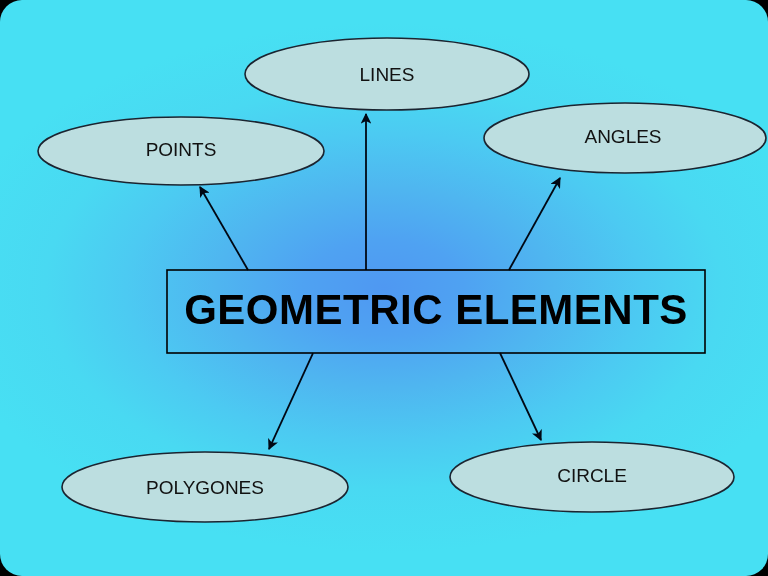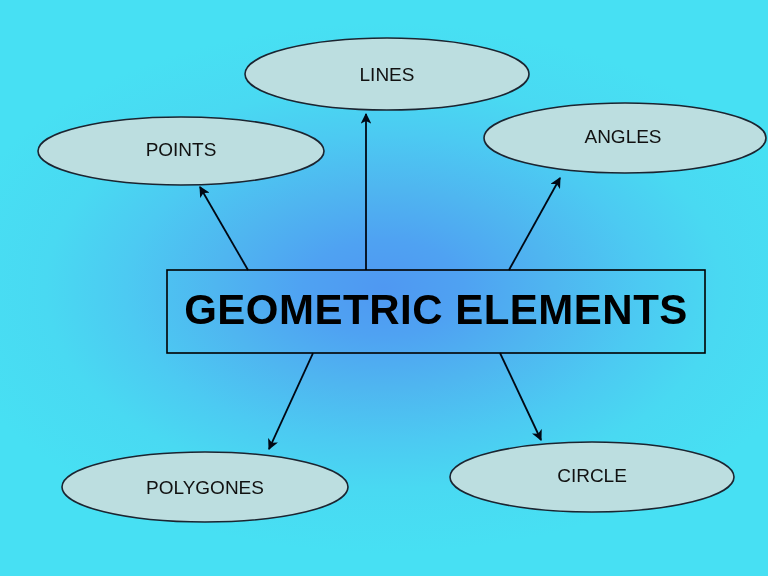--- a/index.html
+++ b/index.html
@@ -61,21 +61,21 @@
     font-weight: bold;
     fill: #000000;
     text-anchor: middle;
     dominant-baseline: middle;
     letter-spacing: 0.5px;
   }
 </style>
 </head>
 <body>
 
-<div id="slide" style="width: 768px; height: 576px;">
+<div id="slide" style="width: 768px; height: 576px; border-radius: 22px;">
 
   <svg viewBox="0 0 768 576">
     <defs>
       <marker id="arrowhead" viewBox="0 0 10 10" refX="9" refY="5" markerWidth="6" markerHeight="6" orient="auto-start-reverse">
         <path class="arrow-head" d="M 0 0 L 10 5 L 0 10 L 2.6 5 z"></path>
       </marker>
     </defs>
 
     <g>
       <line class="link-line" marker-end="url(#arrowhead)" x1="248" y1="270" x2="200" y2="187"></line>

